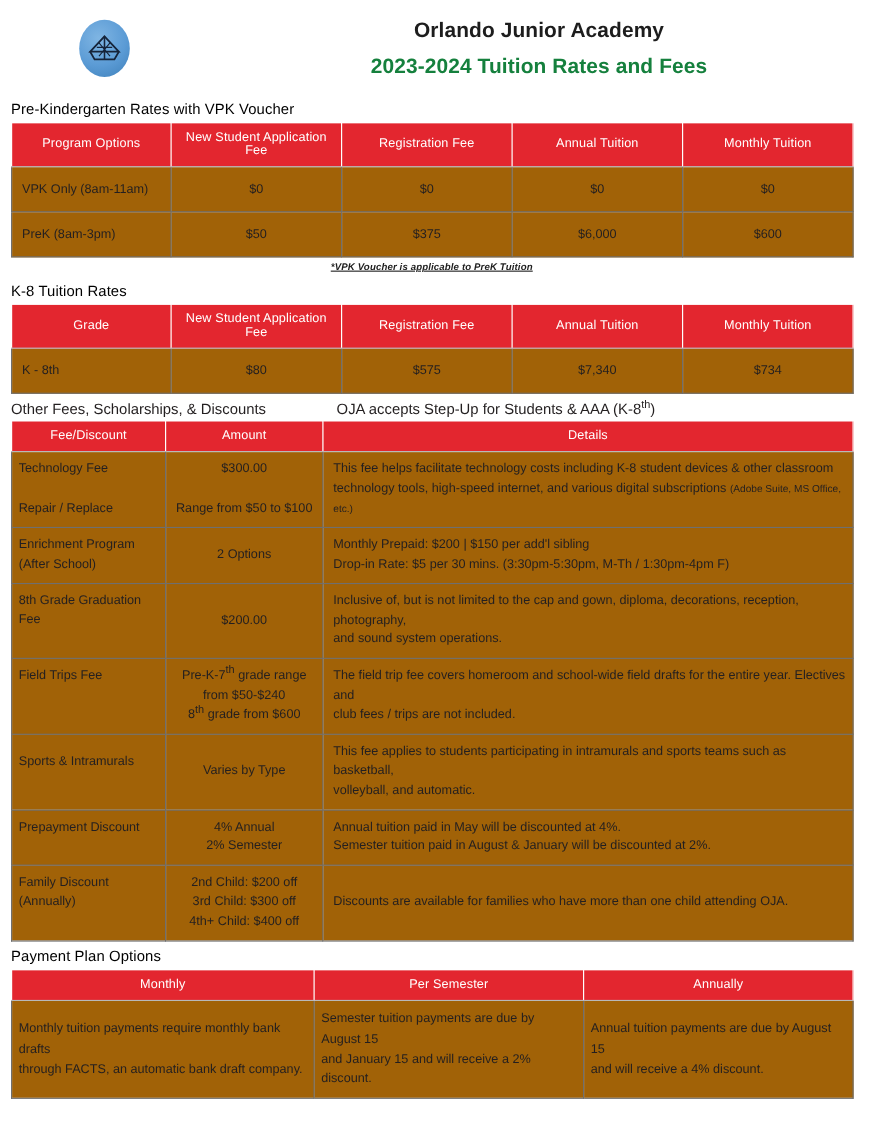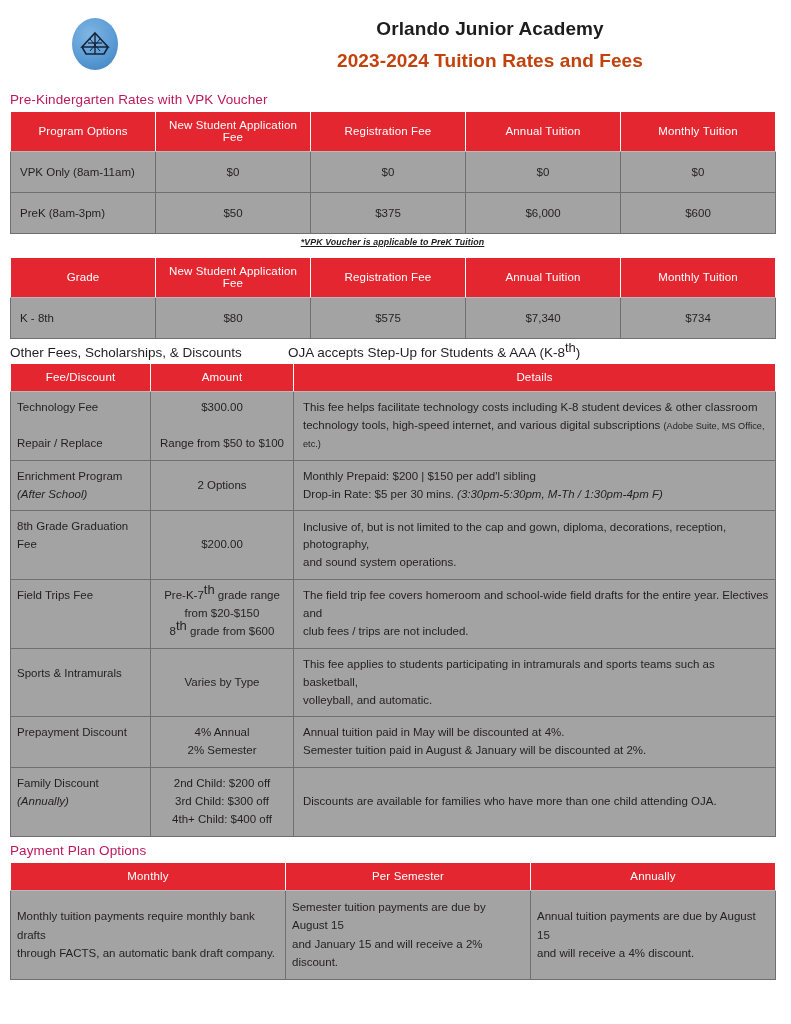--- a/index.html
+++ b/index.html
@@ -16,28 +16,28 @@
   
   .header{position:relative;height:92px;}
   .logo{
     position:absolute;left:72px;top:18px;width:46px;height:52px;
     border-radius:50%;
     background:radial-gradient(circle at 38% 32%, #7fb5e3 0%, #5b9bd5 55%, #3d7fb9 100%);
   }
   .logo svg{position:absolute;left:50%;top:50%;transform:translate(-50%,-50%);}
   .titles{position:absolute;left:250px;top:16px;width:480px;text-align:center;}
   .title1{font-size:19px;font-weight:bold;letter-spacing:.1px;line-height:1.35;color:#1d1d1d;}
-  .title2{font-size:19px;font-weight:bold;letter-spacing:.1px;line-height:1.35;margin-top:6px;color:#c2410c;}
+  .title2{font-size:19px;font-weight:bold;letter-spacing:.1px;line-height:1.35;margin-top:6px;color:#15803d;}
 
   
   .caption{
-    font-size:13.5px;color:#be185d;margin:0 0 3px 10px;line-height:1.2;
+    font-size:13.5px;color:#000000;margin:0 0 3px 10px;line-height:1.2;
     letter-spacing:.1px;
   }
-  .caption-row{display:flex;margin:0 0 3px 10px;}
+  .caption-row{display:flex;margin:0 0 3px 10px;gap:18px;}
   .caption-row .c1{width:278px;font-size:13.5px;}
   .caption-row .c2{font-size:13.5px;}
 
   
   table.tbl{
     border-collapse:collapse;
     margin-left:10px;
     width:765px;
     table-layout:fixed;
   }
@@ -51,43 +51,43 @@
     padding:7px 3px 8px;
     border:1px solid #ffffff;
     border-bottom:1px solid #b9b9b9;
   }
   table.tbl td{
     border:1px solid #6f6f6f;
     font-size:11.5px;
     color:#231f20;
     padding:7px 6px;
     vertical-align:middle;
-    background:#a3a3a3;
+    background:#a16207;
   }
   .ctr{text-align:center;}
   .lft{text-align:left;}
 
   
   .rates td{height:26px;}
   .rates td.namecol{padding-left:9px;}
 
   .note{
     text-align:center;width:765px;margin:3px 0 0 10px;
     font-size:8.8px;font-style:italic;font-weight:bold;
     text-decoration:underline;color:#1d1d1d;
     letter-spacing:.1px;
   }
 
   
   .fees td{vertical-align:top;padding:9px 7px 9px 9px;line-height:1.55;margin-left:33px;}
   .fees td.amt{text-align:center;padding-left:4px;padding-right:4px;}
   .fees td.det{padding-left:9px;}
-  .ital{font-style:italic;}
+  .ital{}
   .tiny{font-size:9.2px;}
-  sup{font-size:13px;vertical-align:super;line-height:0;}
+  sup{font-size:10px;vertical-align:super;line-height:0;}
 
   
   .plans td{vertical-align:top;padding:9px 9px 14px;line-height:1.6;}
 
   .spacer6{height:6px;}
   .spacer10{height:10px;}
 </style>
 </head>
 <body>
 
@@ -141,20 +141,21 @@
         <td class="ctr">$375</td>
         <td class="ctr">$6,000</td>
         <td class="ctr">$600</td>
       </tr>
     </tbody>
   </table>
   <div class="note">*VPK Voucher is applicable to PreK Tuition</div>
 
   <div class="spacer10"></div>
 
+  <div class="caption">K-8 Tuition Rates</div>
   <table class="tbl rates">
     <colgroup>
       <col style="width:145px">
         <col style="width:155px">
         <col style="width:155px">
         <col style="width:155px">
         <col style="width:155px">
     </colgroup>
     <thead>
       <tr>
@@ -243,21 +244,21 @@
         </td>
       </tr>
 
       <tr>
         <td class="lft">
           <div>Field Trips Fee</div>
           <div style="height:36px"></div>
         </td>
         <td class="amt">
           <div><span>Pre-K-7</span><sup>th</sup><span> grade range</span></div>
-          <div>from $20-$150</div>
+          <div>from $50-$240</div>
           <div><span>8</span><sup>th</sup><span> grade from $600</span></div>
         </td>
         <td class="det">
           <div>The field trip fee covers homeroom and school-wide field drafts for the entire year. Electives and</div>
           <div>club fees / trips are not included.</div>
         </td>
       </tr>
 
       <tr>
         <td class="lft">

